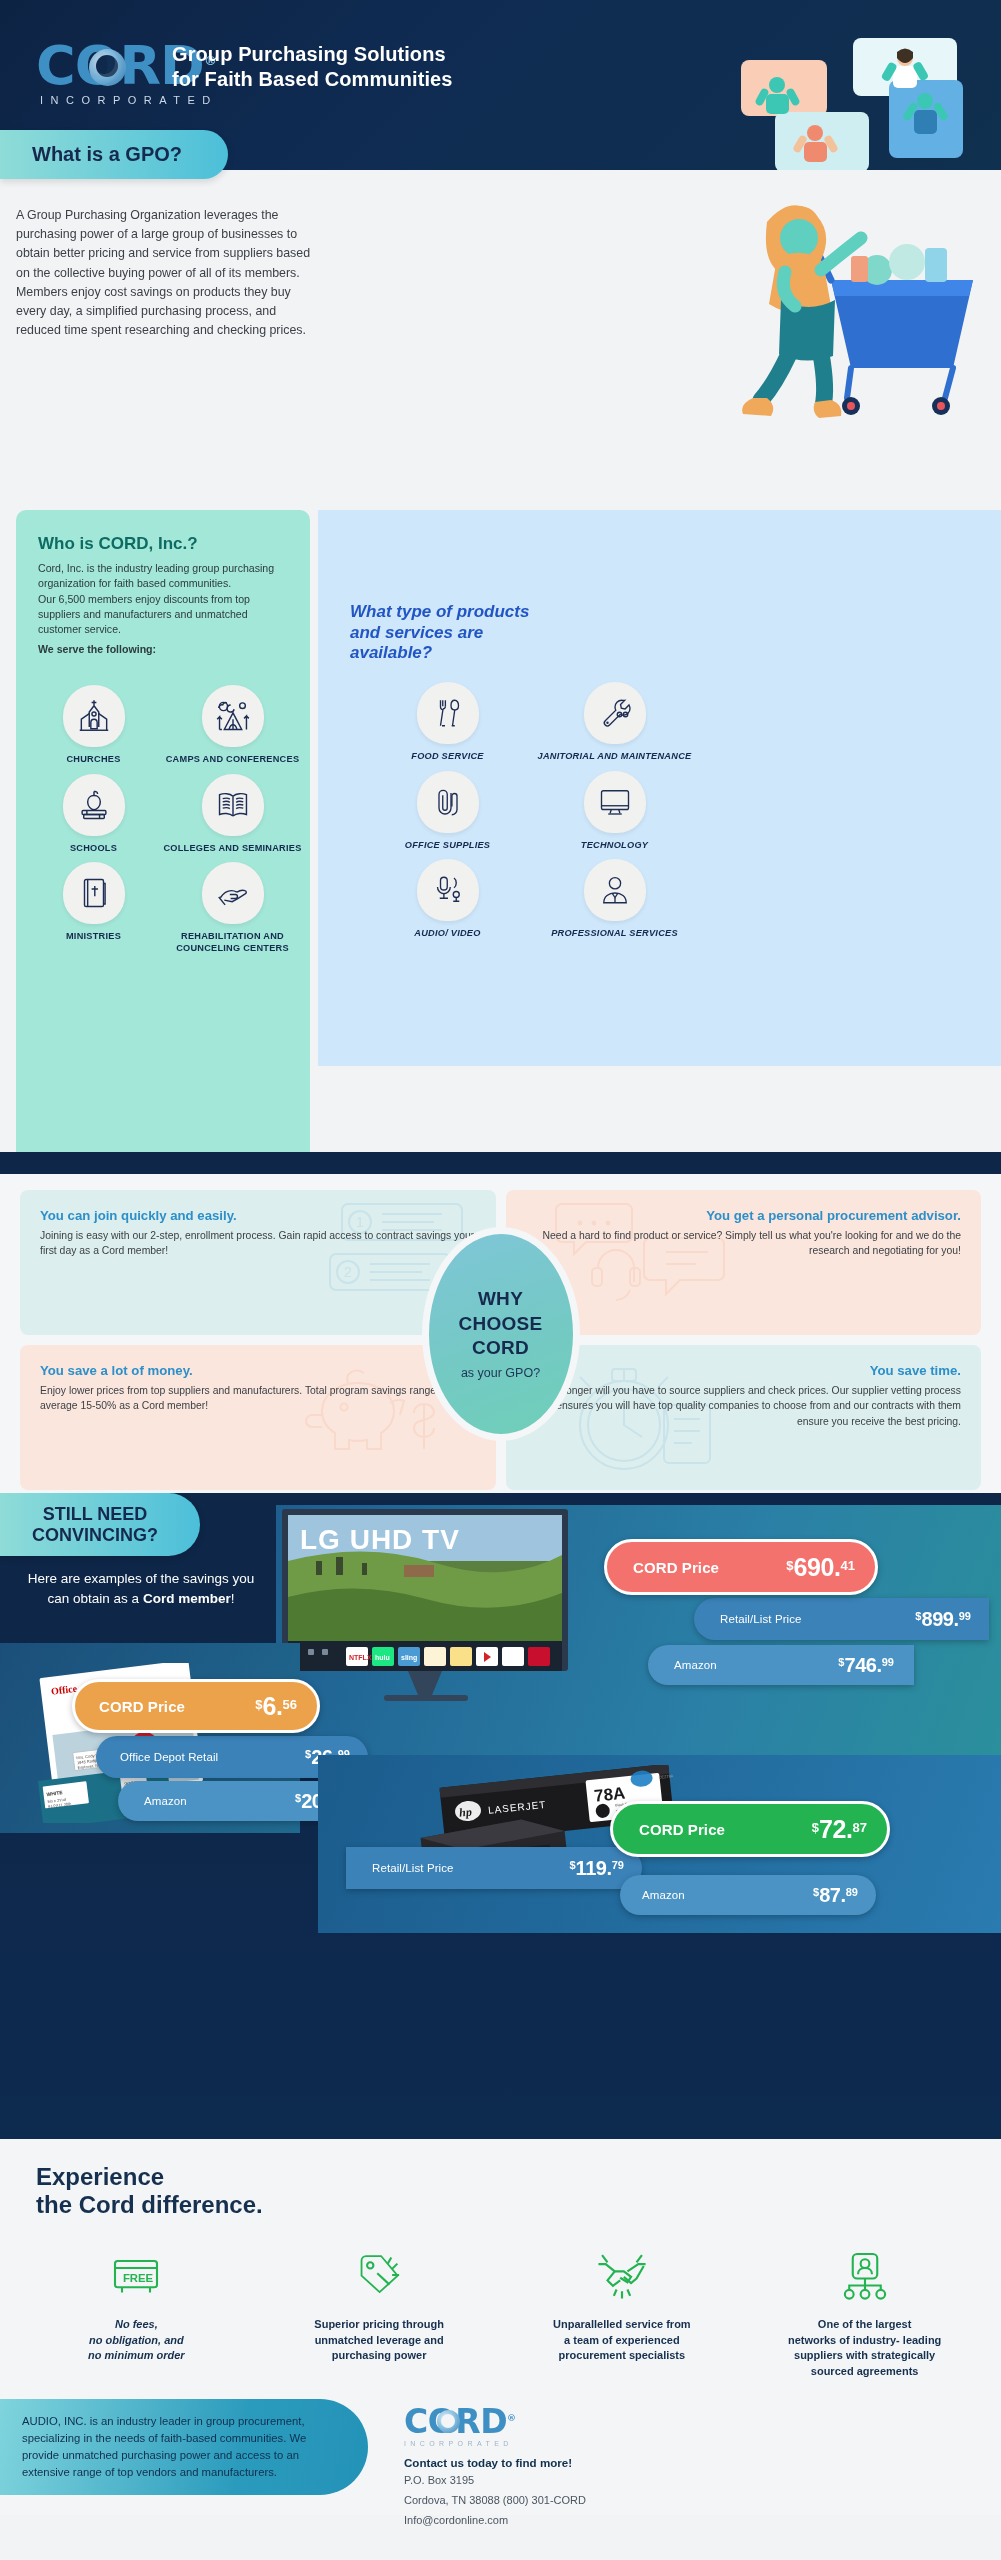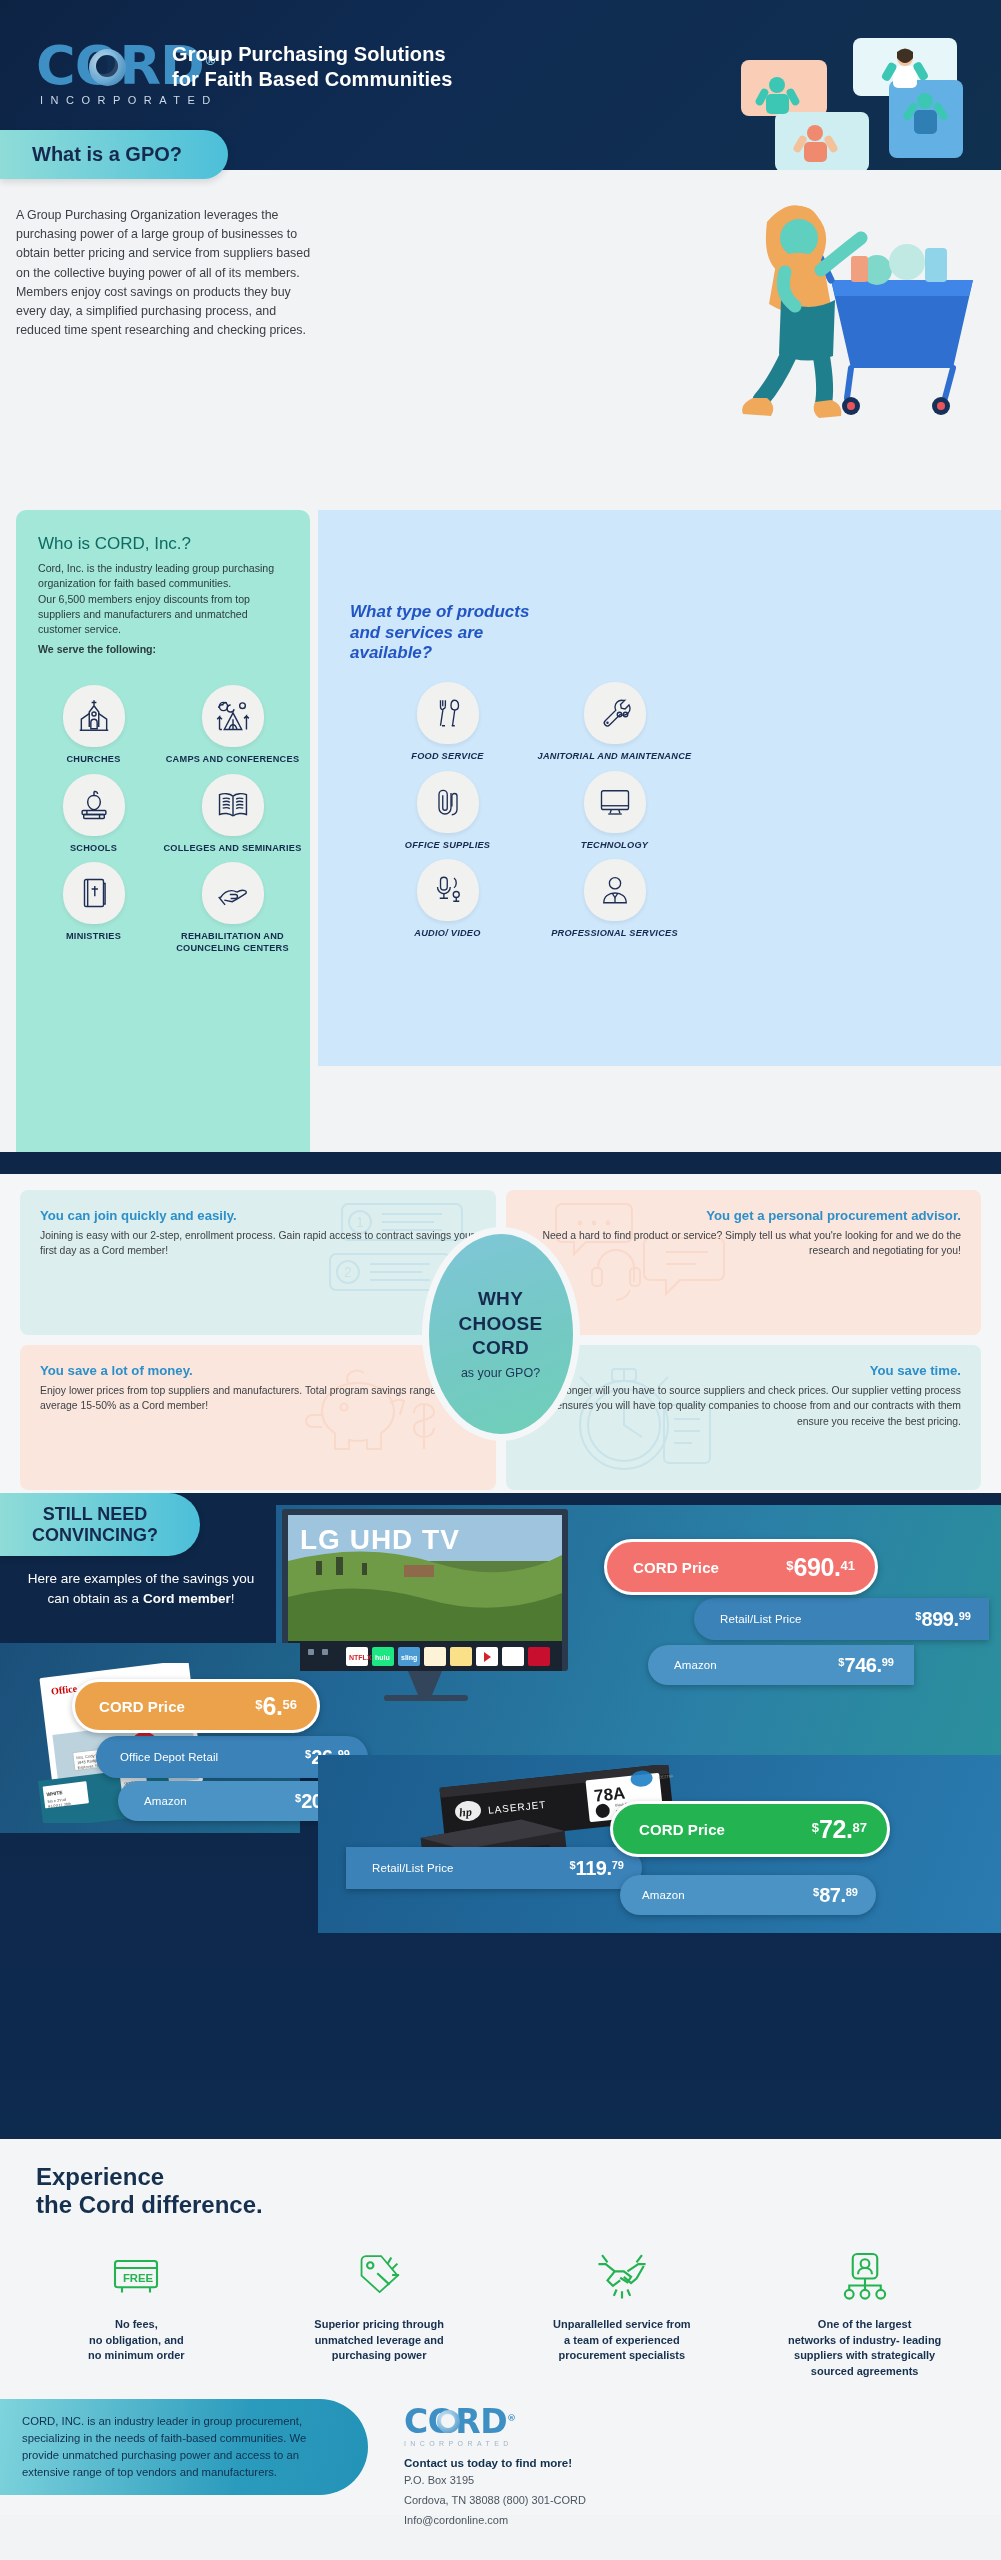--- a/index.html
+++ b/index.html
@@ -71,21 +71,21 @@
   
   .panel-teal {
     position:absolute; left:16px; top:0; width:294px; height:440px;
     background:#a3e7d8; border-radius:10px 10px 0 0;
   }
   .panel-blue {
     position:absolute; left:318px; top:0; width:683px; height:440px;
     background:#cee7fb;
   }
   .panel-h-teal {
-    color:#0d6b63; font-weight:normal; font-size:17px; margin:0 0 7px 0;
+    color:#0d6b63; font-weight:bold; font-size:17px; margin:0 0 7px 0;
   }
   .panel-txt-teal { font-size:10.6px; line-height:1.45; color:#2c3b3f; }
   .panel-h-blue {
     color:#2255c4; font-weight:bold; font-size:17px; line-height:1.22;
   }
 
   
   .icon-grid { display:flex; flex-wrap:wrap; }
   .icon-cell { width:50%; text-align:center; margin-bottom:8px; }
   .icon-circle {
@@ -719,21 +719,21 @@
 
       <div class="exp-cell">
         <div class="exp-ic">
           <svg width="56" height="56" viewBox="0 0 64 64" fill="none" stroke="#23b351" stroke-width="2.4">
             <rect x="8" y="16" width="48" height="30" rx="3"></rect>
             <path d="M8 24h48"></path>
             <text x="17" y="40" font-size="13" font-weight="bold" fill="#23b351" stroke="none" font-family="Liberation Sans">FREE</text>
             <path d="M16 46v6M48 46v6"></path>
           </svg>
         </div>
-        <div class="exp-t" style="white-space:pre-line;">No fees,
+        <div class="exp-t" style="white-space:pre-line;font-style:italic;">No fees,
 no obligation, and
 no minimum order</div>
       </div>
 
       <div class="exp-cell">
         <div class="exp-ic">
           <svg width="56" height="56" viewBox="0 0 64 64" fill="none" stroke="#23b351" stroke-width="2.4">
             <path d="M34 8H14a6 6 0 0 0-6 6v20l24 22 24-22-22-26z" transform="scale(.86) translate(6,4)"></path>
             <circle cx="22" cy="21" r="3.6"></circle>
             <path d="M30 30l14 13"></path>
@@ -777,21 +777,21 @@
 networks of industry- leading
 suppliers with strategically
 sourced agreements</div>
       </div>
 
     </div>
   </div>
 
   <div class="footer" style="height:116px;">
     <div class="foot-blue">
-      <p>CORD, INC. is an industry leader in group procurement, specializing in the needs of faith-based communities. We provide unmatched purchasing power and access to an extensive range of top vendors and manufacturers.</p>
+      <p>AUDIO, INC. is an industry leader in group procurement, specializing in the needs of faith-based communities. We provide unmatched purchasing power and access to an extensive range of top vendors and manufacturers.</p>
     </div>
     <div class="foot-right">
       <div class="foot-logo">
         <span>CORD</span><span class="reg">®</span>
         <span class="sw"></span>
       </div>
       <div class="foot-inc">INCORPORATED</div>
       <div class="foot-ct">Contact us today to find more!</div>
       <div class="foot-ad">P.O. Box 3195</div>
       <div class="foot-ad">Cordova, TN 38088 (800) 301-CORD</div>

